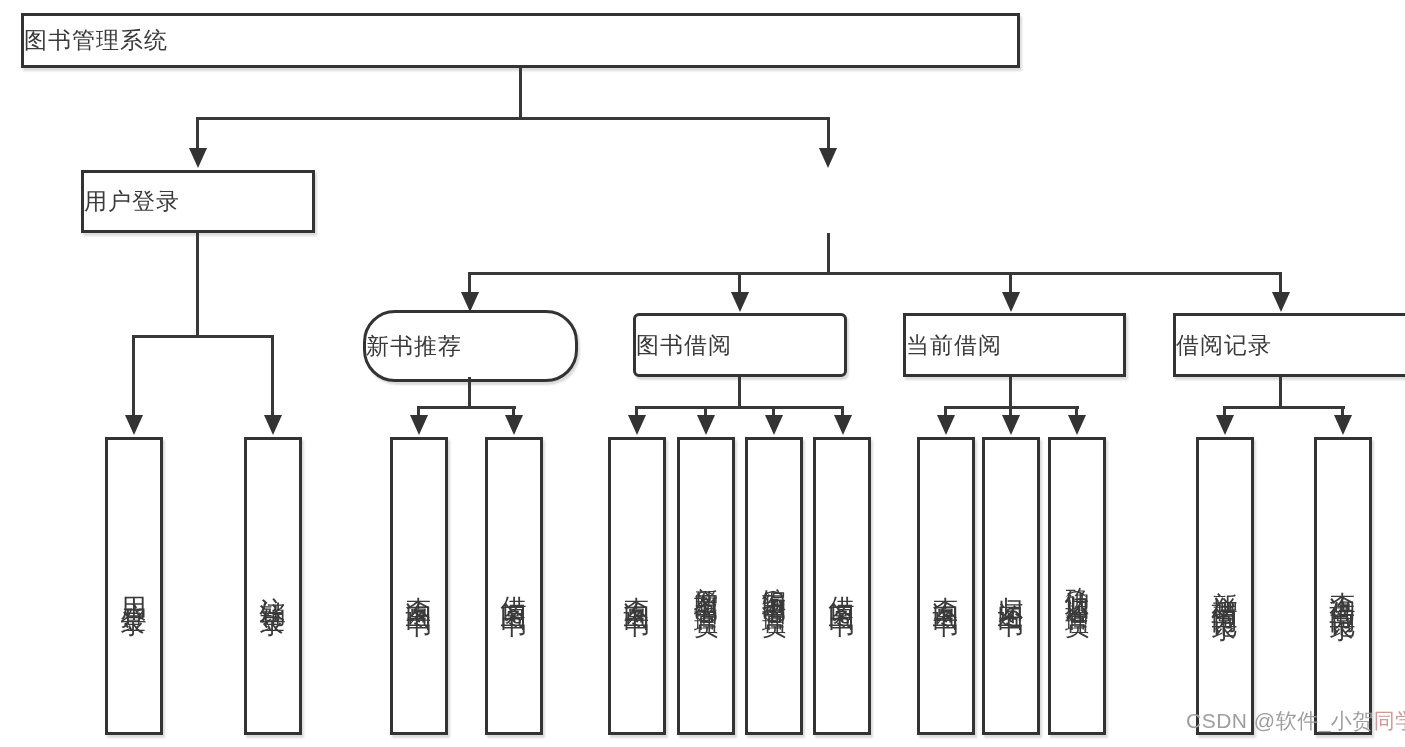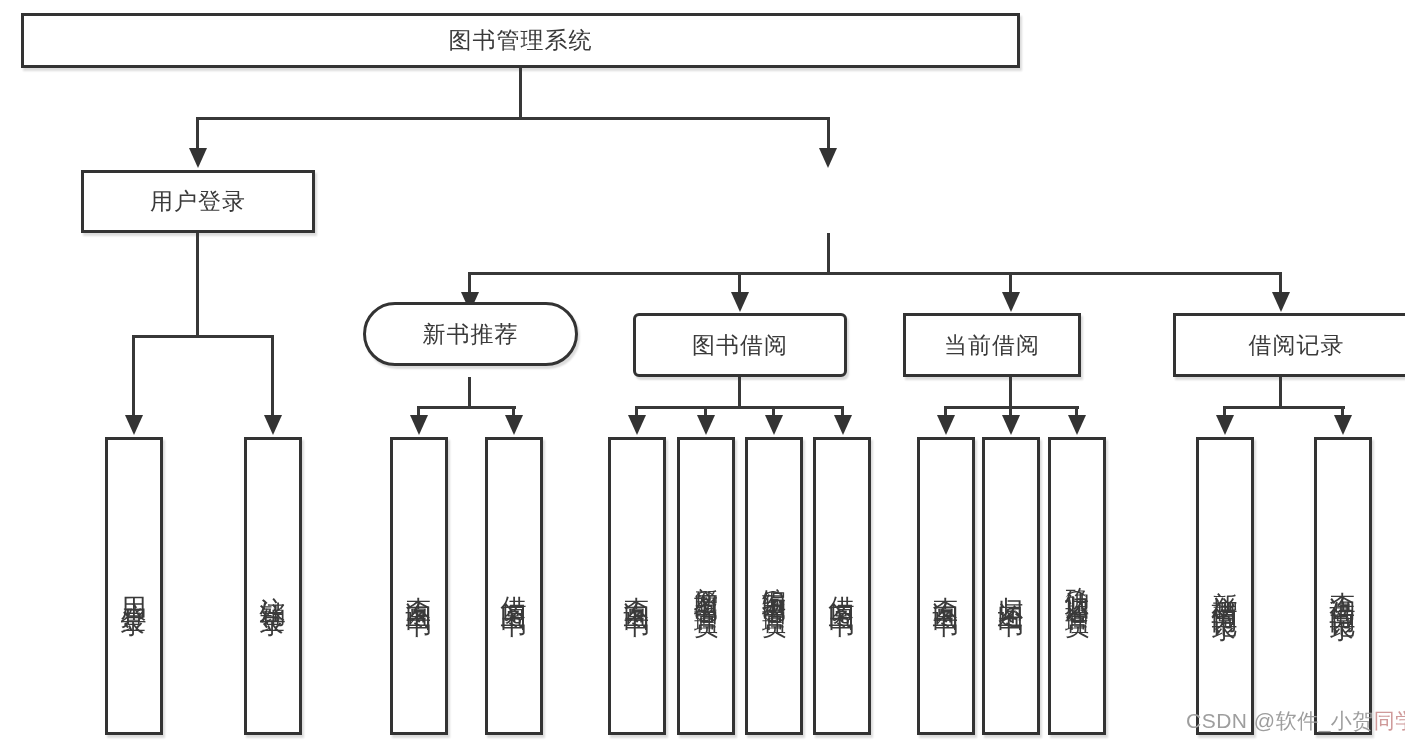--- a/index.html
+++ b/index.html
@@ -3,21 +3,21 @@
 <meta charset="utf-8">
 <style>
   html,body{margin:0;padding:0;background:#ffffff;}
   .stage{
     position:relative;width:1405px;height:747px;background:#ffffff;overflow:hidden;
     font-family:"Liberation Sans","DejaVu Sans",sans-serif;color:#3a3a3a;
   }
   
   .node{
     position:absolute;box-sizing:border-box;background:#ffffff;
-    border:3px solid #333333;display:flex;align-items:center;justify-content:center;
+    border:3px solid #333333;display:flex;align-items:center;justify-content:flex-start;
     box-shadow:2px 3px 2px rgba(0,0,0,0.14);
   }
   .node .lbl{font-size:23px;letter-spacing:1px;white-space:nowrap;}
   .leaf{position:absolute;box-sizing:border-box;background:#ffffff;width:58px;top:437px;height:298px;
     border:3px solid #333333;display:flex;align-items:center;justify-content:center;
     box-shadow:2px 3px 2px rgba(0,0,0,0.14);}
   .leaf .vlbl{
     writing-mode:vertical-rl;text-orientation:mixed;
     font-size:26px;letter-spacing:5px;line-height:1;white-space:nowrap;color:#3a3a3a;
   }
@@ -63,27 +63,27 @@
   <div class="hline" style="left:468px;top:272px;width:814px;"></div>
   <div class="vline" style="left:468px;top:272px;height:24px;"></div>
   <div class="arw" style="left:461px;top:292px;"></div>
   <div class="vline" style="left:738px;top:272px;height:24px;"></div>
   <div class="arw" style="left:731px;top:292px;"></div>
   <div class="vline" style="left:1009px;top:272px;height:24px;"></div>
   <div class="arw" style="left:1002px;top:292px;"></div>
   <div class="vline" style="left:1279px;top:272px;height:24px;"></div>
   <div class="arw" style="left:1272px;top:292px;"></div>
 
-  <div class="node" style="left:363px;top:302px;width:215px;height:64px;border-radius:32px;">
+  <div class="node" style="left:363px;top:310px;width:215px;height:72px;border-radius:32px;">
     <span class="lbl">新书推荐</span>
   </div>
   <div class="node" style="left:633px;top:313px;width:214px;height:64px;border-radius:6px;">
     <span class="lbl">图书借阅</span>
   </div>
-  <div class="node" style="left:903px;top:313px;width:178px;height:64px;">
+  <div class="node" style="left:903px;top:313px;width:223px;height:64px;">
     <span class="lbl">当前借阅</span>
   </div>
   <div class="node" style="left:1173px;top:313px;width:247px;height:64px;">
     <span class="lbl">借阅记录</span>
   </div>
 
   <div class="vline" style="left:468px;top:377px;height:31px;"></div>
   <div class="hline" style="left:417px;top:406px;width:99px;"></div>
   <div class="vline" style="left:417px;top:406px;height:14px;"></div>
   <div class="arw" style="left:410px;top:415px;"></div>

